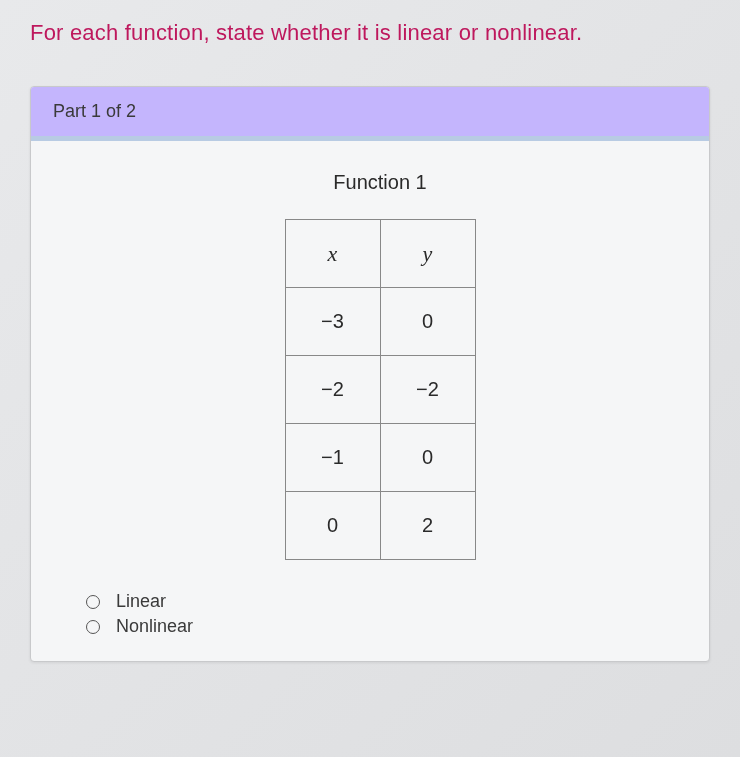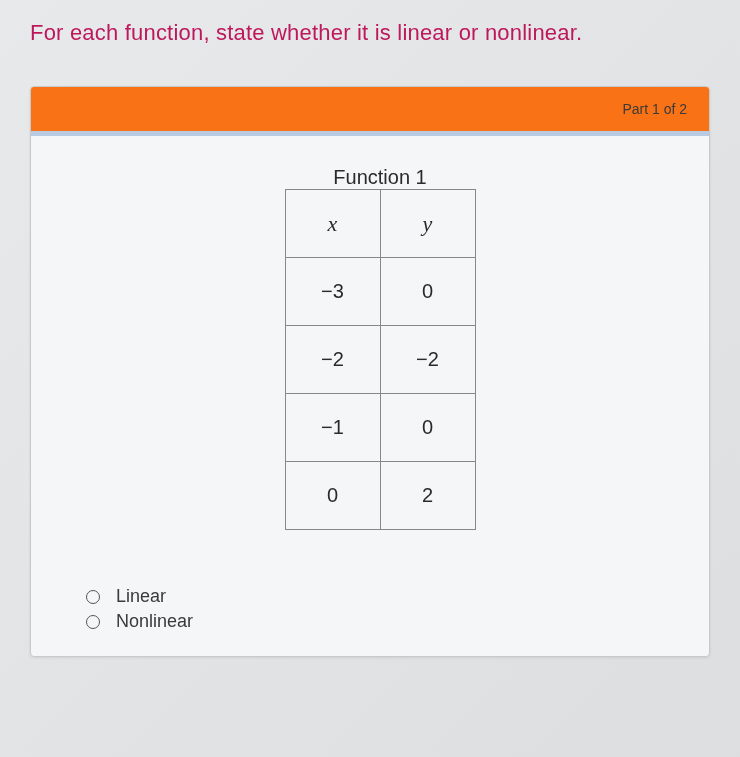--- a/index.html
+++ b/index.html
@@ -24,40 +24,40 @@
       letter-spacing: 0.2px;
     }
     .card {
       background: #f5f6f7;
       border: 1px solid #c8c9cb;
       border-radius: 4px;
       box-shadow: 0 1px 3px rgba(0,0,0,0.08);
       overflow: hidden;
     }
     .card-header {
-      background: #f97316;
+      background: #c4b5fd;
       border-bottom: 5px solid #b8cbe3;
       padding: 14px 22px;
-      font-size: 14px;
+      font-size: 18px;
       color: #3a3a3a;
-      text-align: right;
     }
     .card-body {
       padding: 30px 40px 30px 60px;
       min-height: 520px;
       position: relative;
     }
     .function-block {
       text-align: center;
       margin: 0 auto;
       width: 220px;
     }
     .function-title {
       font-size: 20px;
       color: #2a2a2a;
+      margin-bottom: 25px;
       font-weight: 400;
     }
     table.data-table {
       border-collapse: collapse;
       margin: 0 auto;
       background: #f5f6f7;
     }
     table.data-table th,
     table.data-table td {
       border: 1px solid #888;

